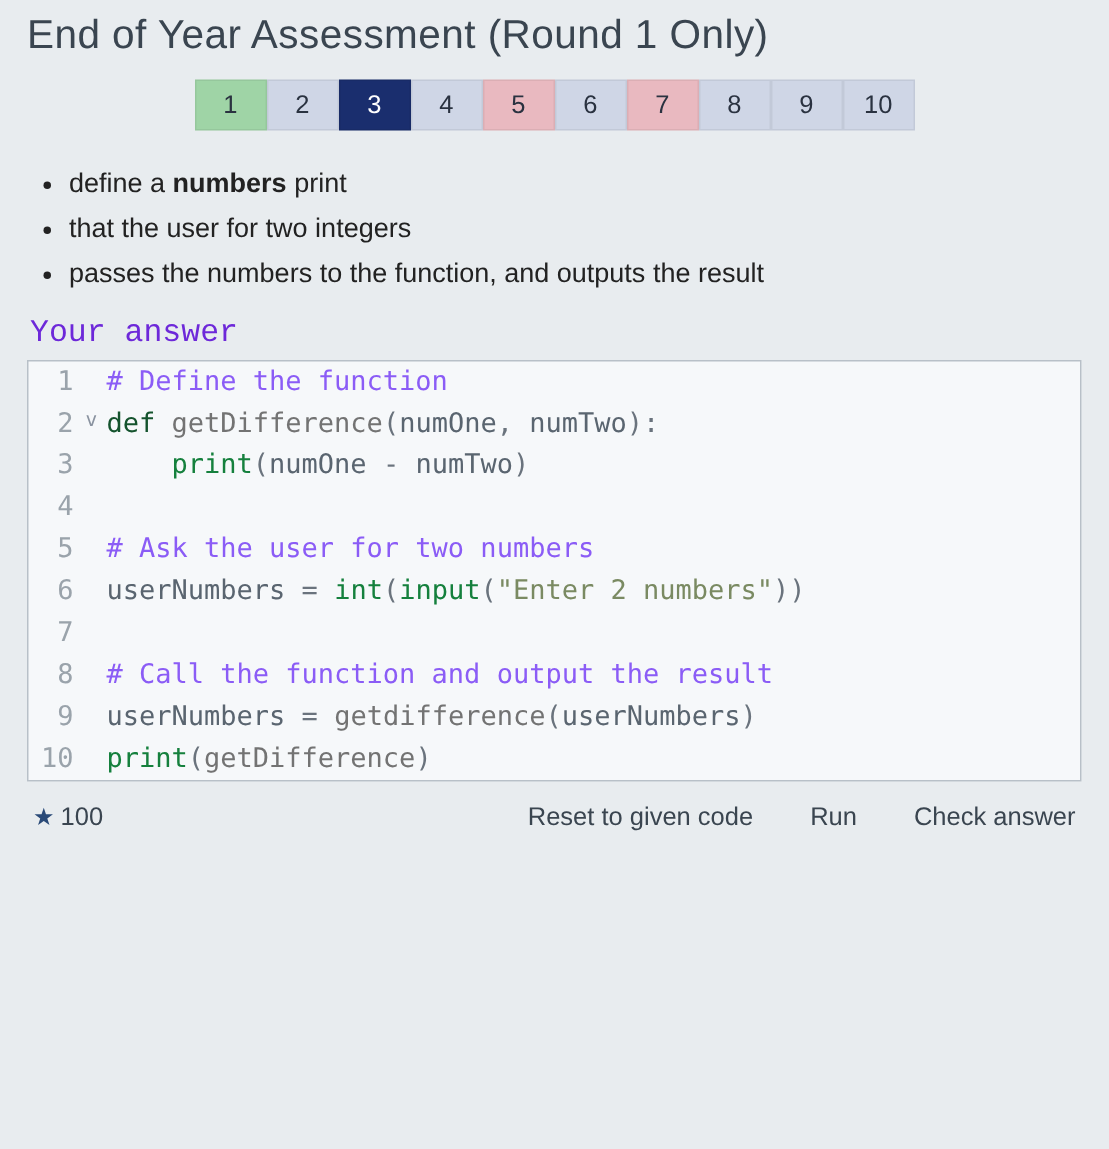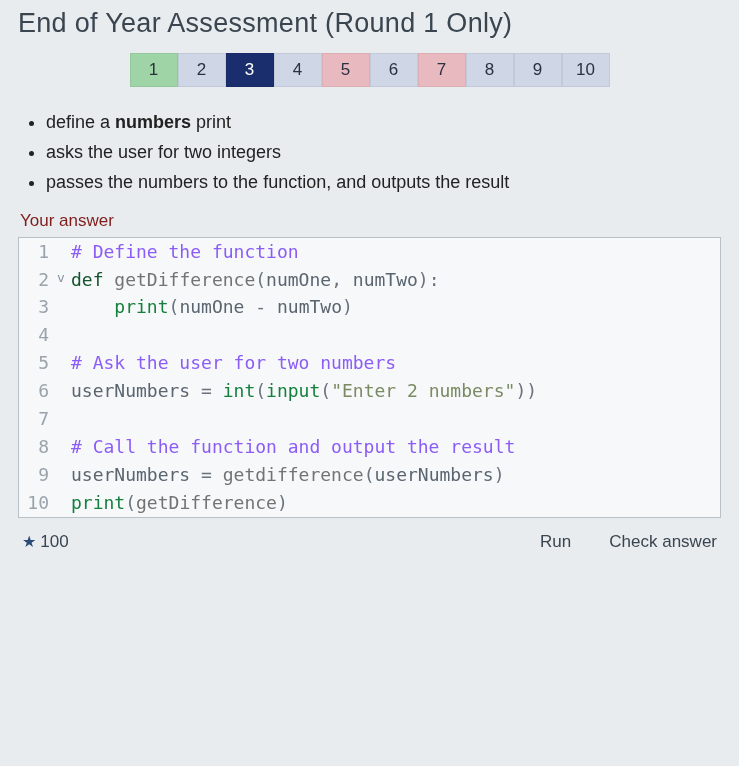--- a/index.html
+++ b/index.html
@@ -44,23 +44,24 @@
       font-size: 18px;
       line-height: 1.55;
       color: #222;
       margin-bottom: 10px;
     }
     .instructions .lead { margin-bottom: 6px; }
     .instructions ul { list-style: disc; padding-left: 28px; }
     .instructions ul ul { list-style: circle; padding-left: 30px; margin: 2px 0; }
     .instructions li { margin: 2px 0; }
     .your-answer {
-      font-size: 17px;
-      color: #7f1d1d;
+      font-size: 21px;
+      color: #6d28d9;
       margin: 14px 0 6px 2px;
+      font-family: Liberation Mono, monospace;
     }
     .code-box {
       border: 1px solid #b8c0c8;
       background: #f6f8fa;
       font-family: "Menlo", "Consolas", monospace;
       font-size: 18px;
       line-height: 1.55;
       color: #5a6570;
     }
     .code-row { display: flex; }
@@ -116,21 +117,21 @@
       <div class="qnav-item qnav-light">8</div>
       <div class="qnav-item qnav-light">9</div>
       <div class="qnav-item qnav-light">10</div>
     </div>
 
   <div class="instructions">
     <ul>
       <li>
         <span>define a </span><b>numbers</b><span> print</span>
       </li>
-      <li>asks the user for two integers</li>
+      <li>that the user for two integers</li>
       <li>passes the numbers to the function, and outputs the result</li>
     </ul>
   </div>
 
   <div class="your-answer">Your answer</div>
 
   <div class="code-box" id="codebox">
       <div class="code-row">
         <div class="gutter">1</div>
         <div class="fold-marker"></div>
@@ -182,16 +183,17 @@
         <div class="code-line"><span class="tok-builtin">print</span><span class="tok-punc">(</span><span class="tok-func">getDifference</span><span class="tok-punc">)</span></div>
       </div>
     </div>
 
   <div class="footer">
     <div class="points">
       <span class="star">★</span>
       <span>100</span>
     </div>
     <div class="spacer"></div>
+    <div class="footer-btn">Reset to given code</div>
     <div class="footer-btn">Run</div>
     <div class="footer-btn">Check answer</div>
   </div>
 </div>
 
 </body></html>

